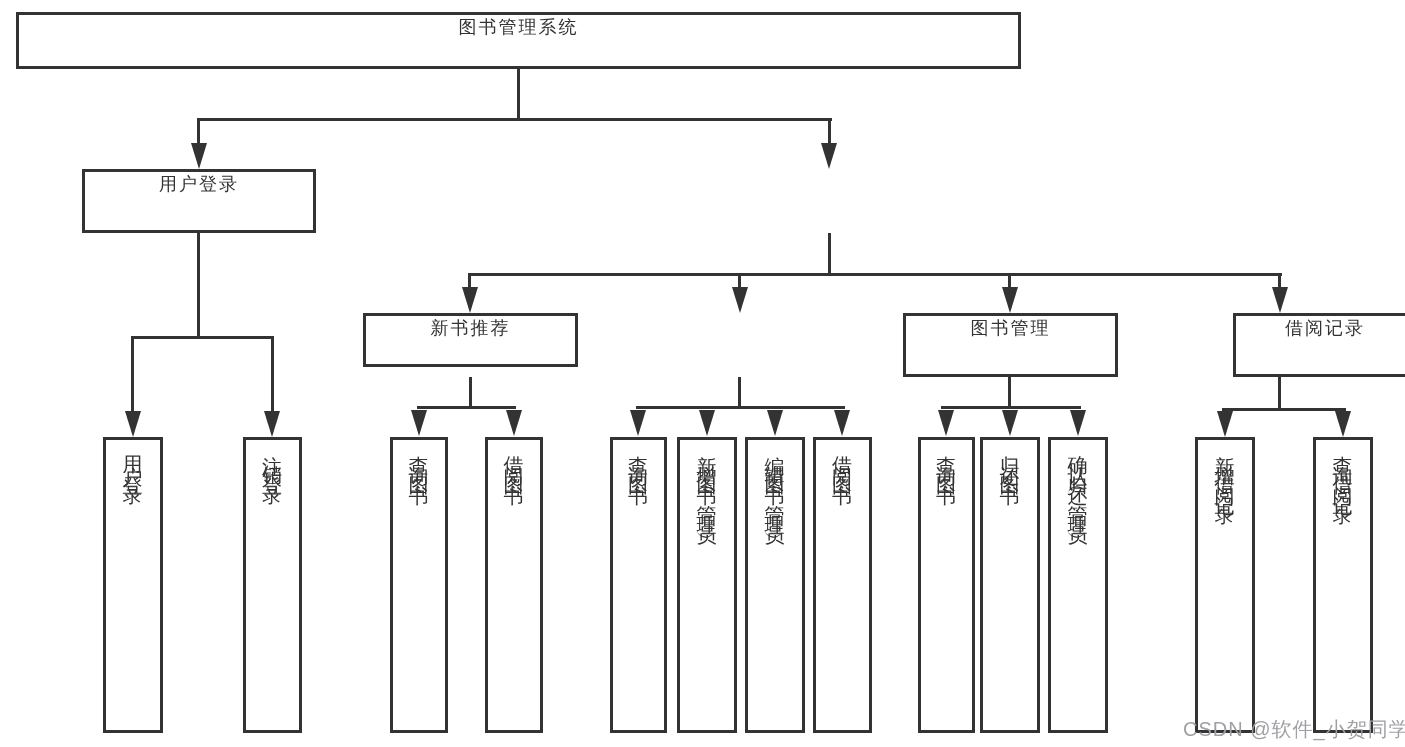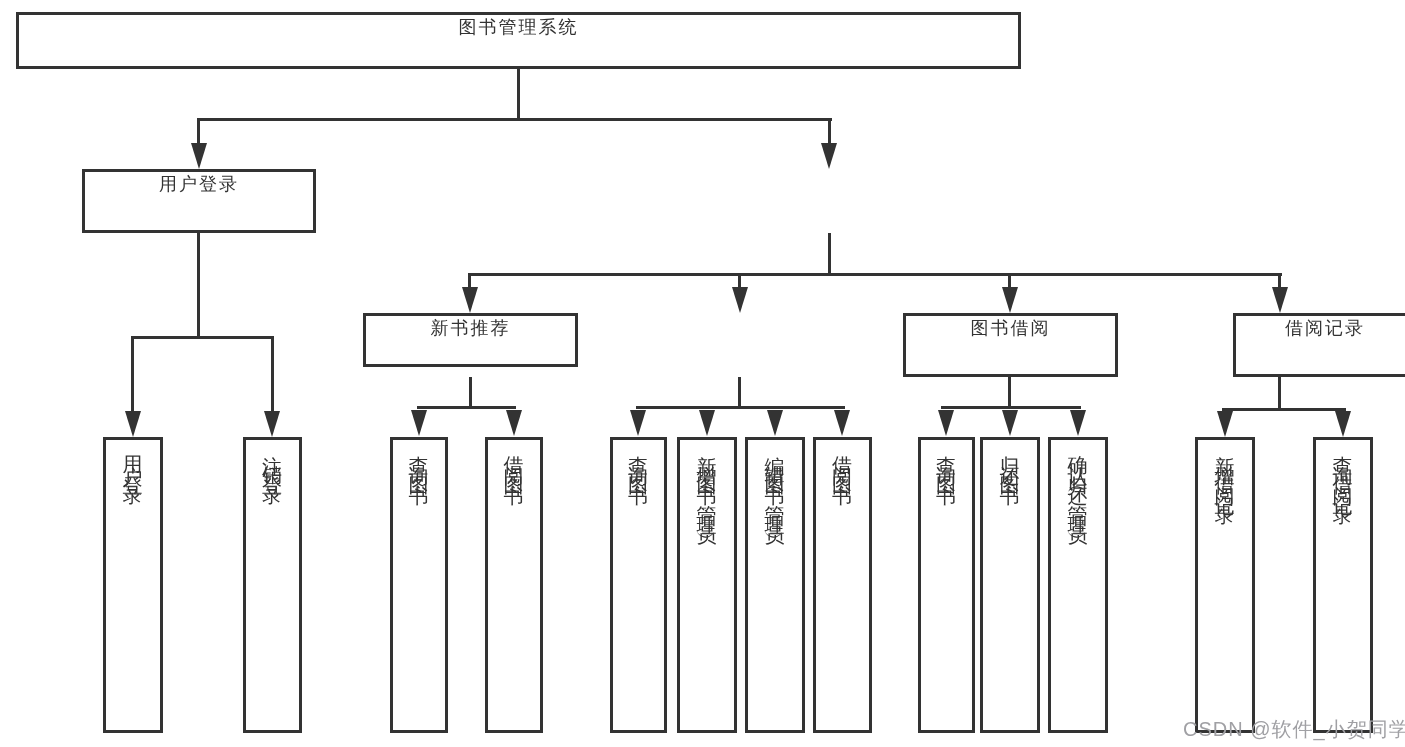--- a/index.html
+++ b/index.html
@@ -87,21 +87,21 @@
   <div class="vl" style="left:1278px; top:273px; height:18px;"></div>
   <div class="arrow" style="left:462px;  top:287px;"></div>
   <div class="arrow" style="left:732px;  top:287px;"></div>
   <div class="arrow" style="left:1002px; top:287px;"></div>
   <div class="arrow" style="left:1272px; top:287px;"></div>
 
   <div class="node" style="left:363px; top:313px; width:215px; height:54px;">
     <span class="lbl">新书推荐</span>
   </div>
   <div class="node" style="left:903px; top:313px; width:215px; height:64px;">
-    <span class="lbl">图书借阅</span>
+    <span class="lbl">图书管理</span>
   </div>
   <div class="node" style="left:1233px; top:313px; width:184px; height:64px;">
     <span class="lbl">借阅记录</span>
   </div>
 
   <div class="vl" style="left:469px; top:377px; height:31px;"></div>
   <div class="hl" style="left:417px; top:406px; width:99px;"></div>
   <div class="arrow" style="left:411px; top:410px;"></div>
   <div class="arrow" style="left:506px; top:410px;"></div>
 

